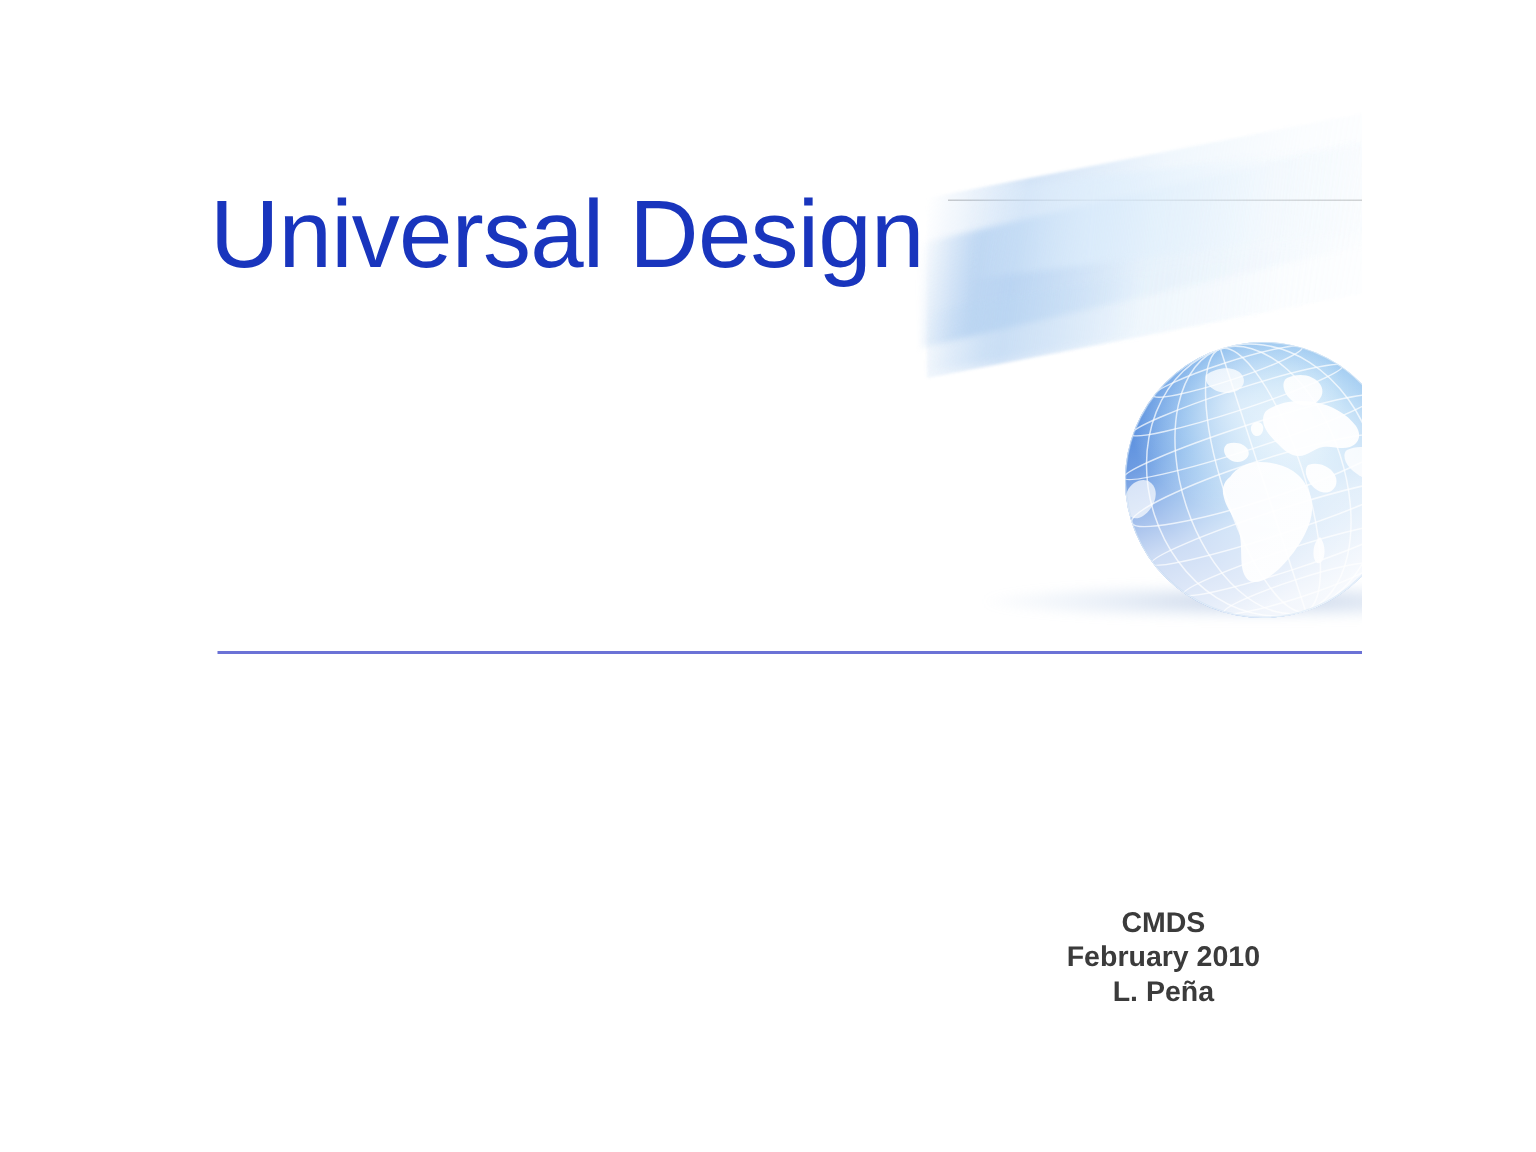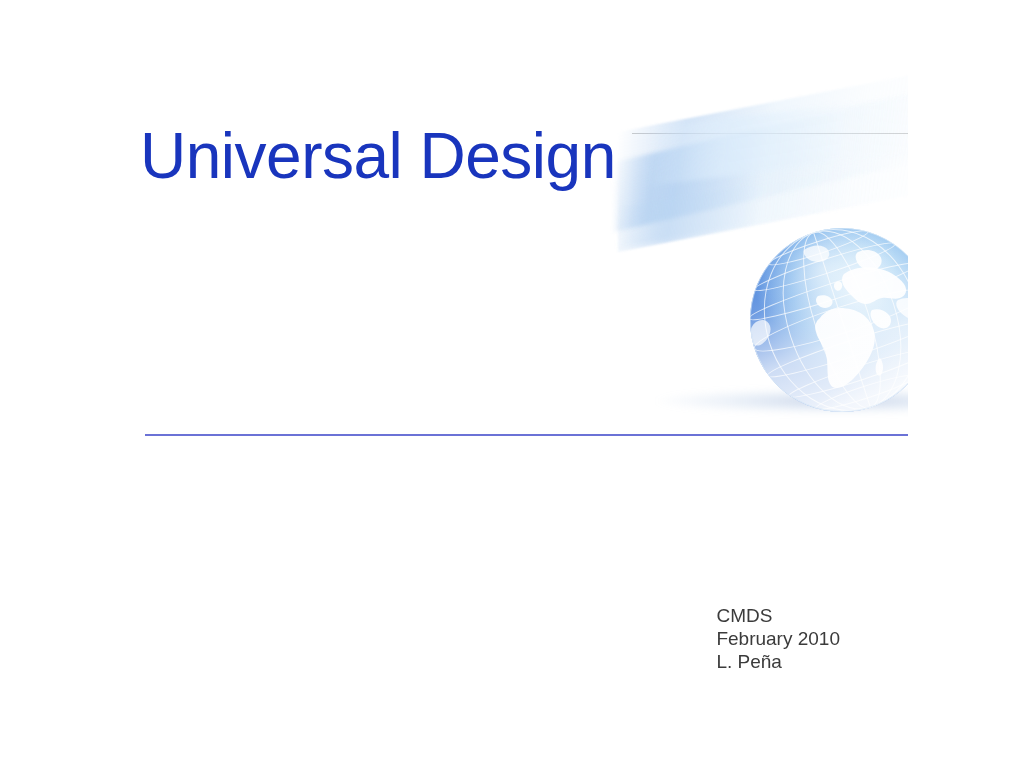--- a/index.html
+++ b/index.html
@@ -141,24 +141,25 @@
         rgba(255,255,255,0.0) 72%);
     filter: blur(3px);
   }
   .globe-svg { position: absolute; left:0; top:0; }
 
   
   #footer {
     position: absolute;
     right: 68px;
     top: 604px;
-    text-align: left;
+    text-align: center;
     color: #3b3b3b;
     font-size: 19px;
     line-height: 23px;
+    font-weight: bold;
   }
   #footer div { white-space: nowrap; }
 </style>
 </head>
 <body>
 
 <div id="slide">
 
   <div id="slide-title">Universal Design</div>
 

